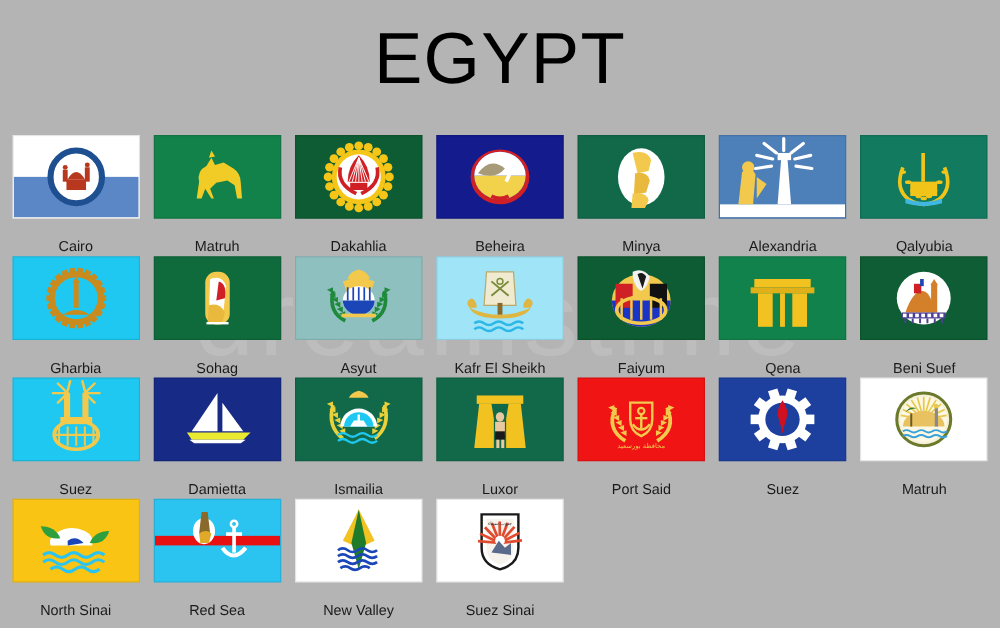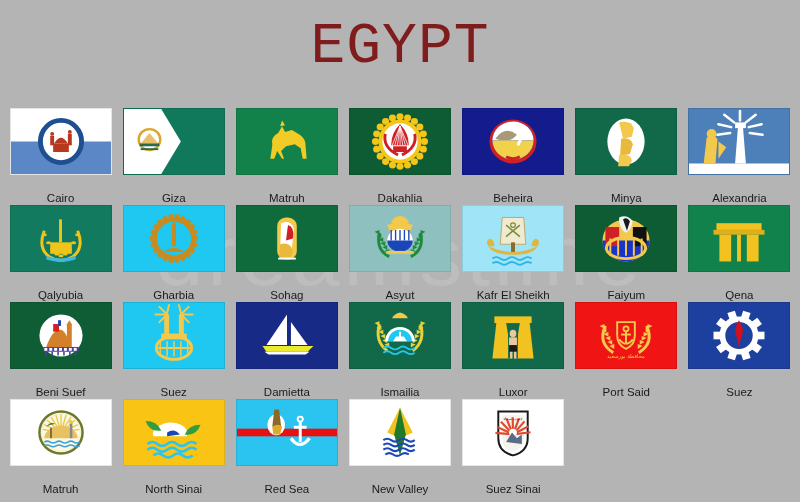--- a/index.html
+++ b/index.html
@@ -8,23 +8,23 @@
     background:#b4b4b4;
     font-family:"Liberation Sans", sans-serif;
     position:relative;
   }
   #page-title{
     position:absolute;top:10px;left:0;width:800px;
     text-align:center;
     font-size:58px;
     font-weight:400;
     letter-spacing:1px;
-    color:#7f1d1d;
+    color:#000000;
     line-height:74px;
-    font-family:Liberation Mono, monospace;
+    font-family:Liberation Sans, sans-serif;
   }
   #grid{
     position:absolute;top:108px;left:0;width:800px;
     display:grid;
     grid-template-columns:repeat(7,1fr);
     grid-auto-rows:97px;
     column-gap:0px;row-gap:0px;
     padding:0 4px;
     box-sizing:border-box;
   }
@@ -79,35 +79,20 @@
             <rect x="58" y="26" width="4" height="12" fill="#b8371f"></rect>
             <path d="M44 36 q7 -12 14 0 z" fill="#b8371f"></path>
             <circle cx="42" cy="26" r="2" fill="#b8371f"></circle>
             <circle cx="60" cy="24" r="2" fill="#b8371f"></circle>
           </svg>
         </div>
       </div>
       <div class="cap">Cairo</div>
     </div>
     <div class="cell">
-      <div class="flag" style="background: rgb(16, 121, 91);">
-        <div class="em">
-          <svg viewBox="0 0 102 68" preserveAspectRatio="none">
-            <rect x="0" y="0" width="102" height="68" fill="#10795b"></rect>
-            <path d="M0 0 L38 0 L58 34 L38 68 L0 68 Z" fill="#ffffff"></path>
-            <circle cx="26" cy="32" r="11" fill="none" stroke="#d9a62e" stroke-width="2.5"></circle>
-            <path d="M17 36 l9 -11 l9 11 z" fill="#e8c06a"></path>
-            <rect x="16" y="36" width="20" height="3" fill="#2b6b4b"></rect>
-            <rect x="17" y="41" width="18" height="2" fill="#2b6b4b"></rect>
-          </svg>
-        </div>
-      </div>
-      <div class="cap">Giza</div>
-    </div>
-    <div class="cell">
       <div class="flag" style="background: rgb(19, 130, 74);">
         <div class="em">
           <svg viewBox="0 0 102 68" preserveAspectRatio="none">
             <rect width="102" height="68" fill="#13824a"></rect>
             <path d="M34 52 l2 -14 q-2 -9 6 -13 l4 -7 l3 6 l7 -2 l8 5 q6 4 6 12 l1 13 l-4 0 l-2 -11 l-6 -4 l-9 2 l-5 5 l3 8 l-2 0 l-5 -8 l-3 8 z" fill="#f2cc26"></path>
             <path d="M44 18 l2 -6 l3 5 z" fill="#f2cc26"></path>
           </svg>
         </div>
       </div>
       <div class="cap">Matruh</div>

